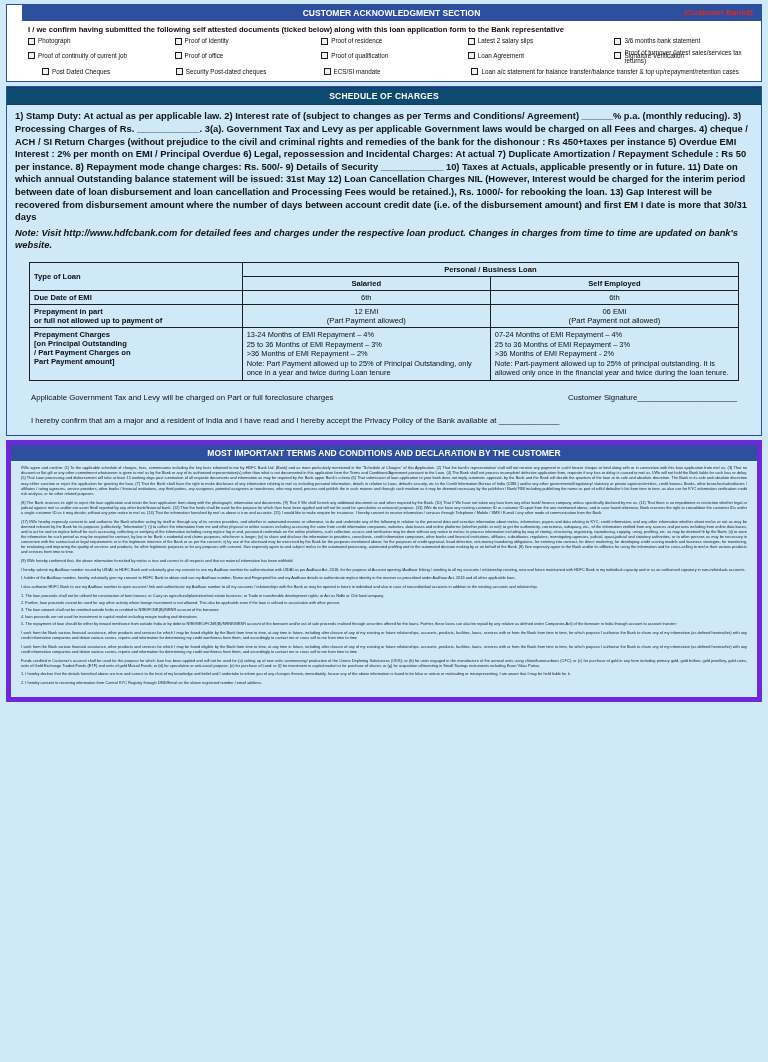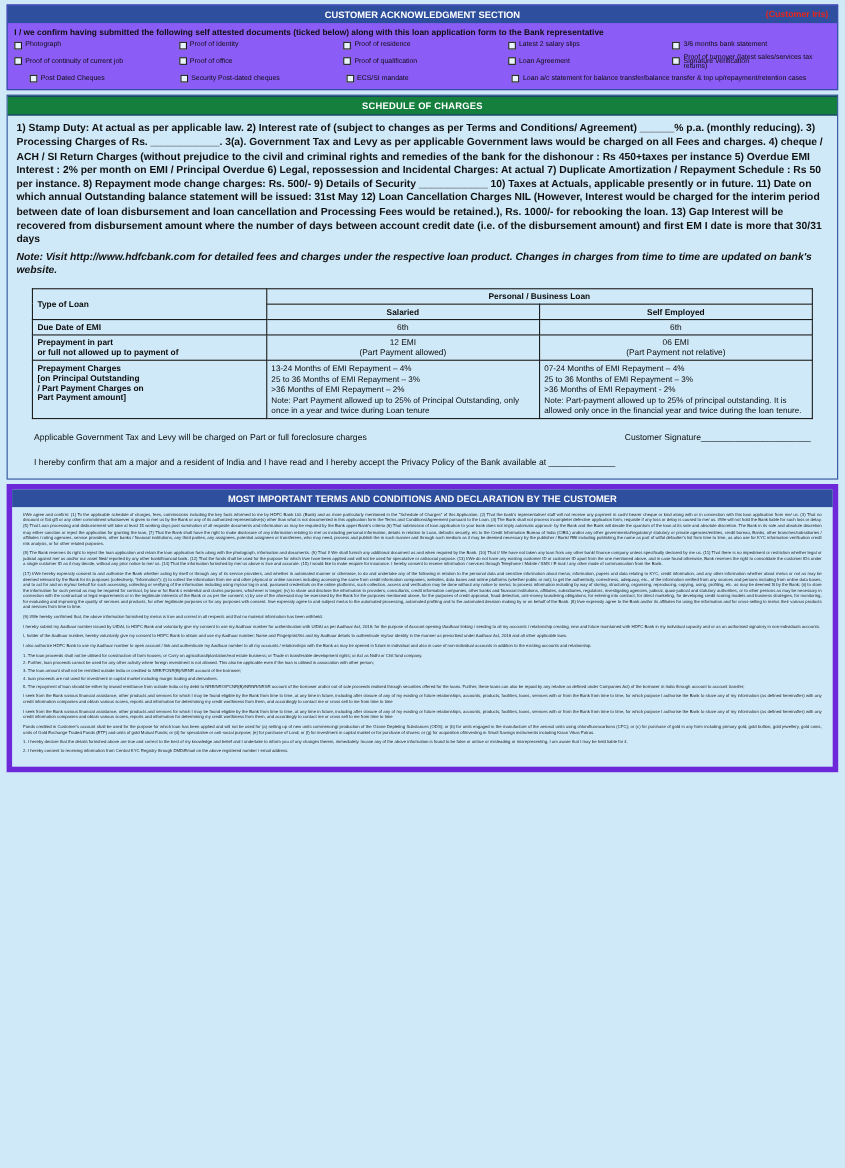--- a/index.html
+++ b/index.html
@@ -15,36 +15,37 @@
   }
   .page {
     position: relative;
     width: 768px;
     height: 1062px;
     background: #cfe9f8;
     padding: 0;
   }
   
   .bar {
-    background: #15803d;
+    background: #0c4a6e;
     color: #ffffff;
     font-weight: bold;
     text-align: center;
     font-size: 8.5px;
     letter-spacing: .2px;
     padding: 3px 6px;
     position: relative;
     border-top: 1px solid #1c3874;
     border-bottom: 1px solid #1c3874;
   }
   
   .ack {
     border: 1px solid #2d4f9e;
     margin: 4px 6px 0 6px;
-    background: #8b5cf6;
+    background: #ffffff;
+    padding-left: 15px;
   }
   .ack-head {
     background: #2d4f9e;
     color: #fff;
     font-weight: bold;
     font-size: 8.5px;
     text-align: center;
     padding: 3px 0 3px 0;
     position: relative;
   }
@@ -163,21 +164,21 @@
   .mitc-body p.tight { margin-bottom: 2px; }
 </style>
 </head>
 <body>
 
 <div class="page">
 
   <div class="ack">
     <div class="ack-head">
       <span>CUSTOMER ACKNOWLEDGMENT SECTION</span>
-      <span class="cust-copy">(Customer Iris)</span>
+      <span class="cust-copy">(Customer Banks)</span>
     </div>
     <div class="ack-intro">I / we confirm having submitted the following self attested documents (ticked below) along with this loan application form to the Bank representative</div>
 
     <div class="cb-grid">
       <div class="cb">
           <span class="box"></span>
           <span>Photograph</span>
         </div>
       <div class="cb">
           <span class="box"></span>
@@ -290,21 +291,21 @@
           <td class="c-left bold">
             <div>Prepayment in part</div>
             <div>or full not allowed up to payment of</div>
           </td>
           <td class="c-center">
             <div>12 EMI</div>
             <div>(Part Payment allowed)</div>
           </td>
           <td class="c-center">
             <div>06 EMI</div>
-            <div>(Part Payment not relative)</div>
+            <div>(Part Payment not allowed)</div>
           </td>
         </tr>
         <tr>
           <td class="c-left bold" style="vertical-align:top;">
             <div>Prepayment Charges</div>
             <div>[on Principal Outstanding</div>
             <div>/ Part Payment Charges on</div>
             <div>Part Payment amount]</div>
           </td>
           <td class="c-left cell-small" style="white-space:pre-line;vertical-align:top;">13-24 Months of EMI Repayment – 4%

